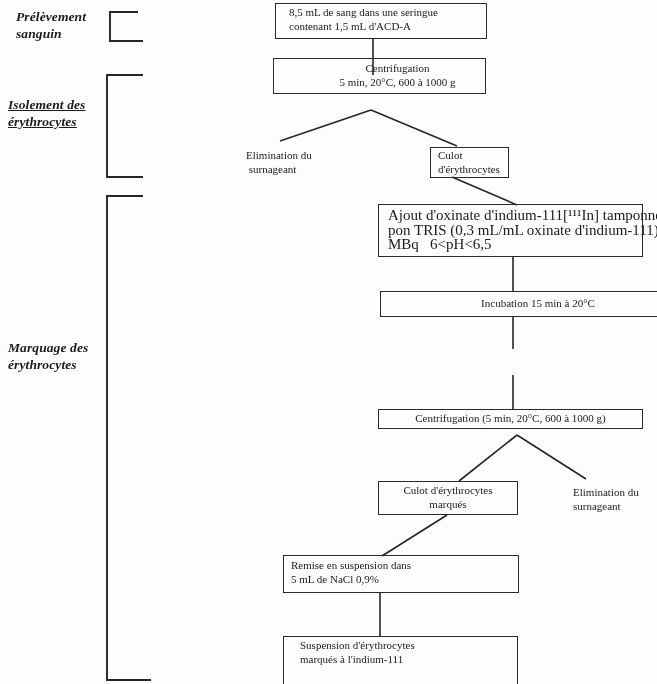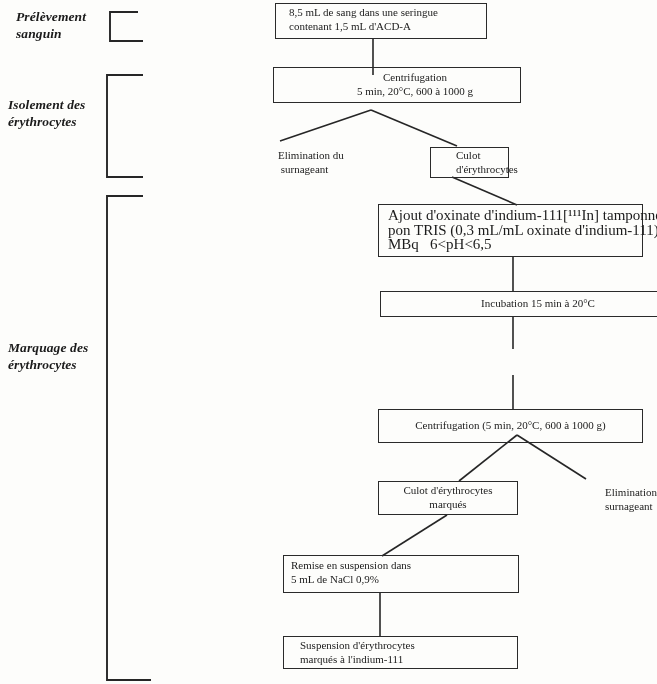--- a/index.html
+++ b/index.html
@@ -39,46 +39,45 @@
     display: flex;
     align-items: center;
     justify-content: center;
     text-align: center;
   }
   .plain-label {
     position: absolute;
     font-size: 11px;
     line-height: 13.6px;
     white-space: pre;
-    margin-left: 32px;
   }
   .stage-label {
     position: absolute;
     font-style: italic;
     font-weight: bold;
     font-size: 13.5px;
     line-height: 16.5px;
     white-space: pre;
     letter-spacing: 0.1px;
   }
   
   #box-blood        { left: 275px; top: 3px;   width: 212px; height: 36px; padding: 2px 0 0 13px; }
-  #box-centrifuge1  { left: 273px; top: 67px;  width: 248px; height: 36px; padding-left: 36px; }
+  #box-centrifuge1  { left: 273px; top: 58px;  width: 213px; height: 36px; padding-left: 36px; }
   #label-elim1      { left: 246px; top: 149px; }
-  #box-culot1       { left: 430px; top: 147px; width: 79px;  height: 31px; padding: 1px 0 0 25px; }
+  #box-culot1       { left: 430px; top: 147px; width: 79px;  height: 31px; padding: 1px 0 0 7px; }
   #box-ajout        { left: 378px; top: 204px; width: 265px; height: 53px; padding: 3px 0 0 9px; font-size: 15px; line-height: 14.5px; }
   #box-incubation   { left: 380px; top: 291px; width: 316px; height: 26px; }
   #box-lavage       { left: 380px; top: 348px; width: 263px; height: 27px; }
-  #box-centrifuge2  { left: 378px; top: 409px; width: 265px; height: 34px; }
+  #box-centrifuge2  { left: 378px; top: 409px; width: 265px; height: 20px; }
   #box-culot2       { left: 378px; top: 481px; width: 140px; height: 34px; }
   #label-elim2      { left: 573px; top: 486px; }
   #box-remise       { left: 283px; top: 555px; width: 236px; height: 38px; padding: 3px 12px 0 7px; }
-  #box-suspension   { left: 283px; top: 636px; width: 235px; height: 33px; padding: 2px 0 0 16px; }
+  #box-suspension   { left: 283px; top: 636px; width: 235px; height: 49px; padding: 2px 0 0 16px; }
   #stage-1 { left: 8px; top: 9px; margin-left: 8px; }
-  #stage-2 { left: 8px; top: 97px; }
+  #stage-2 { left: 8px; top: 97px; text-decoration: underline; }
   #stage-3 { left: 8px; top: 340px; }
 </style>
 </head>
 <body>
 
 <div class="canvas">
 
   <svg class="lines" viewBox="0 0 657 684" xmlns="http://www.w3.org/2000/svg">
 
     <path class="bracket" d="M138 12 H110 V41 H143"></path>

